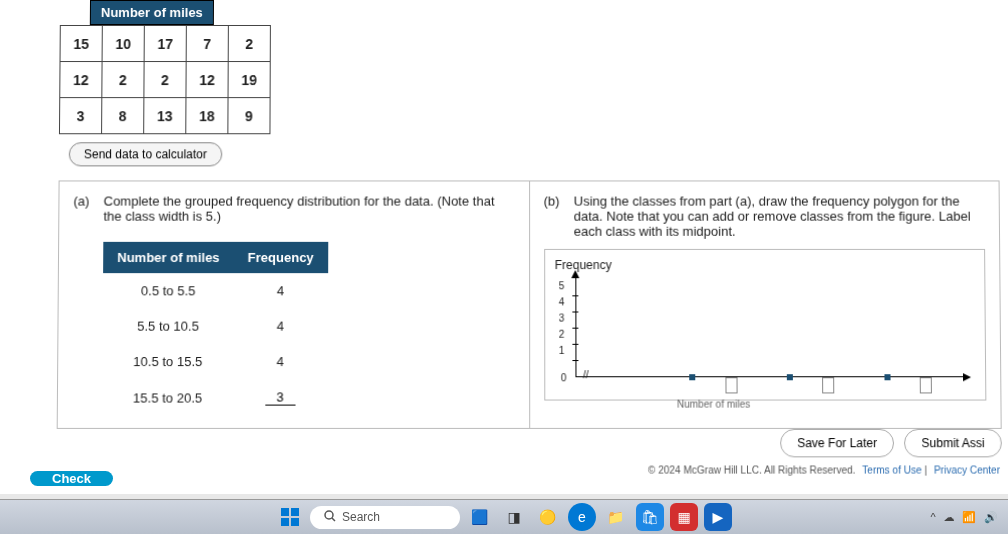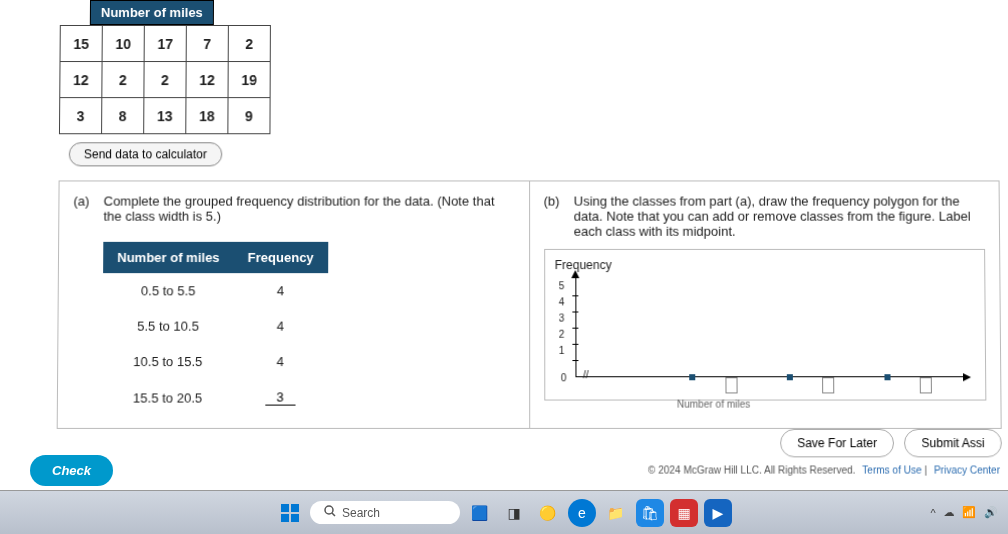--- a/index.html
+++ b/index.html
@@ -209,38 +209,37 @@
     cursor: pointer;
   }
   .check-btn {
     position: absolute;
     left: 30px;
     bottom: 48px;
     background: #0099cc;
     color: #fff;
     border: none;
     border-radius: 18px;
-    padding: 8px 22px;
+    padding: 0 22px;
     font-size: 13px;
     font-weight: bold;
     cursor: pointer;
-    font-style: italic;
   }
   .copyright {
     position: absolute;
     right: 12px;
     bottom: 18px;
     font-size: 10px;
     color: #555;
   }
   .copyright a { color: #2b6cb0; text-decoration: none; margin-left: 4px; }
   .taskbar {
     position: absolute;
     left: 0; right: 0; bottom: 0;
-    height: 44px;
+    height: 35px;
     background: linear-gradient(#d0d6e0, #b8c0cc);
     display: flex;
     align-items: center;
     justify-content: center;
     gap: 6px;
     border-top: 1px solid #999;
   }
   .search-box {
     background: #fff;
     border-radius: 18px;

